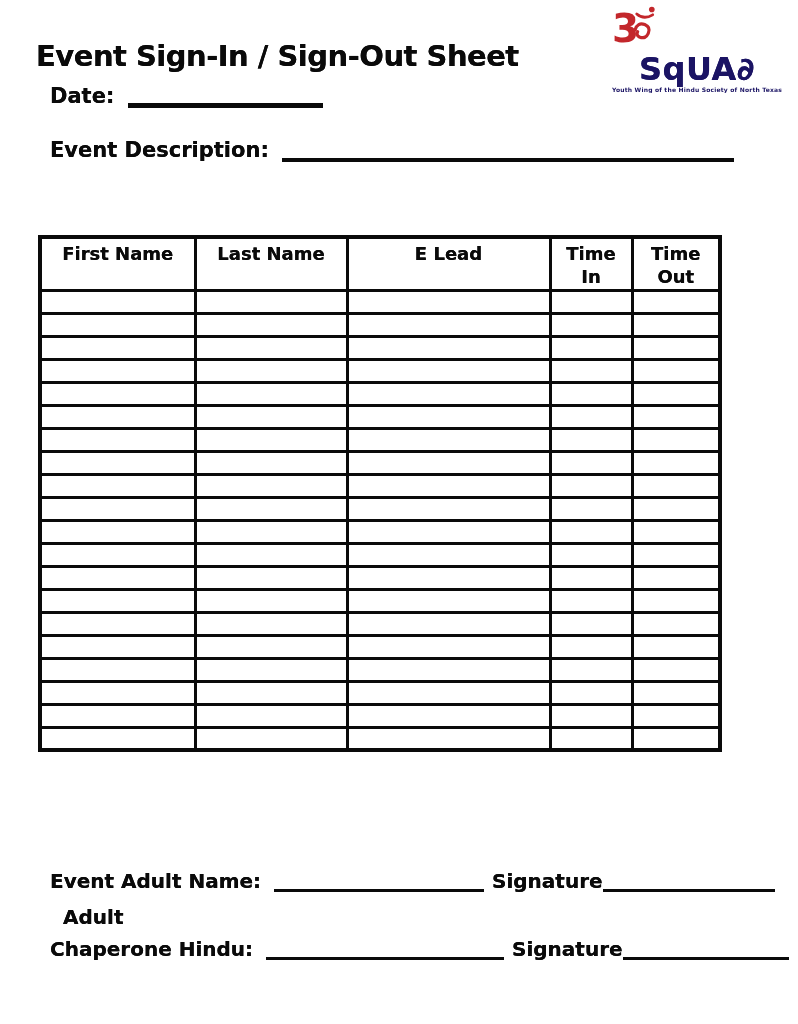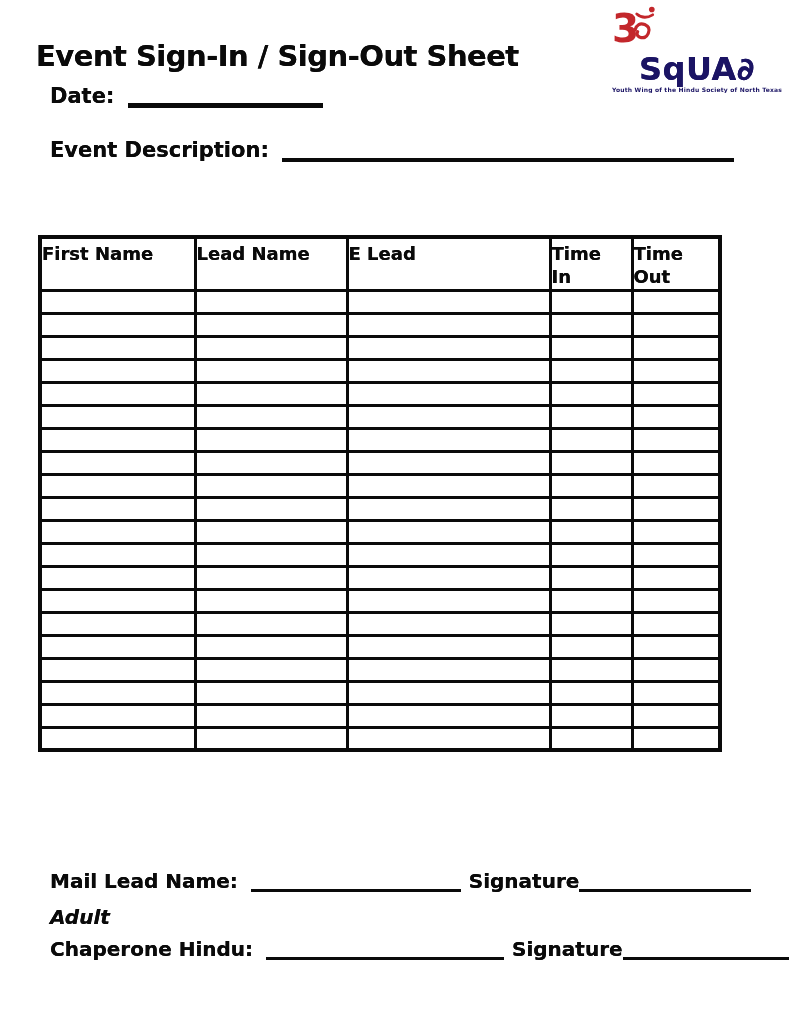--- a/index.html
+++ b/index.html
@@ -61,30 +61,30 @@
   table{
     position:absolute;left:38px;top:235px;
     width:680px;border-collapse:collapse;table-layout:fixed;
     border:4px solid var(--ink);
   }
   col.c1{width:155px;} col.c2{width:152px;} col.c3{width:203px;}
   col.c4{width:82px;}  col.c5{width:88px;}
   th,td{border:3px solid var(--ink);padding:0;}
   th{
     height:49px;vertical-align:top;padding-top:3px;
-    font-size:18px;line-height:1.3;text-align:left;
+    font-size:18px;line-height:1.3;text-align:center;
     white-space:pre-line;
     text-shadow:0 0 0.5px var(--ink);
   }
   td{height:23px;background:#fff;}
 
   
   .footer-line{position:absolute;white-space:nowrap;font-size:20px;}
   .lead-row{left:50px;top:869px;}
-  .adult-row{left:50px;top:905px;font-style:italic;}
+  .adult-row{left:63px;top:905px;}
   .chaperone-row{left:50px;top:937px;}
   .footer-line .fill-line{border-bottom-width:3px;margin-bottom:-4px;}
   .lead-line{width:210px;}
   .sig-word{margin-left:8px;}
   .sig-line-1{width:172px;margin-left:0;}
   .chap-line{width:238px;}
   .sig-line-2{width:166px;margin-left:0;}
 </style>
 </head>
 <body>
@@ -120,21 +120,21 @@
     <colgroup>
       <col class="c1">
         <col class="c2">
         <col class="c3">
         <col class="c4">
         <col class="c5">
     </colgroup>
     <thead>
       <tr id="header-row">
           <th>First Name</th>
-          <th>Lead Name</th>
+          <th>Last Name</th>
           <th>E Lead</th>
           <th>Time
 In</th>
           <th>Time
 Out</th>
         </tr>
     </thead>
     <tbody id="table-body">
         <tr>
           <td></td>
@@ -273,21 +273,21 @@
           <td></td>
           <td></td>
           <td></td>
           <td></td>
           <td></td>
         </tr>
       </tbody>
   </table>
 
   <div class="footer-line lead-row">
-    <span class="label">Mail Lead Name:</span>
+    <span class="label">Event Adult Name:</span>
     <span class="fill-line lead-line"></span><span class="label sig-word">Signature</span><span class="fill-line sig-line-1"></span>
   </div>
 
   <div class="footer-line adult-row">
     <span class="label">Adult</span>
   </div>
 
   <div class="footer-line chaperone-row">
     <span class="label">Chaperone Hindu:</span>
     <span class="fill-line chap-line"></span><span class="label sig-word">Signature</span><span class="fill-line sig-line-2"></span>

